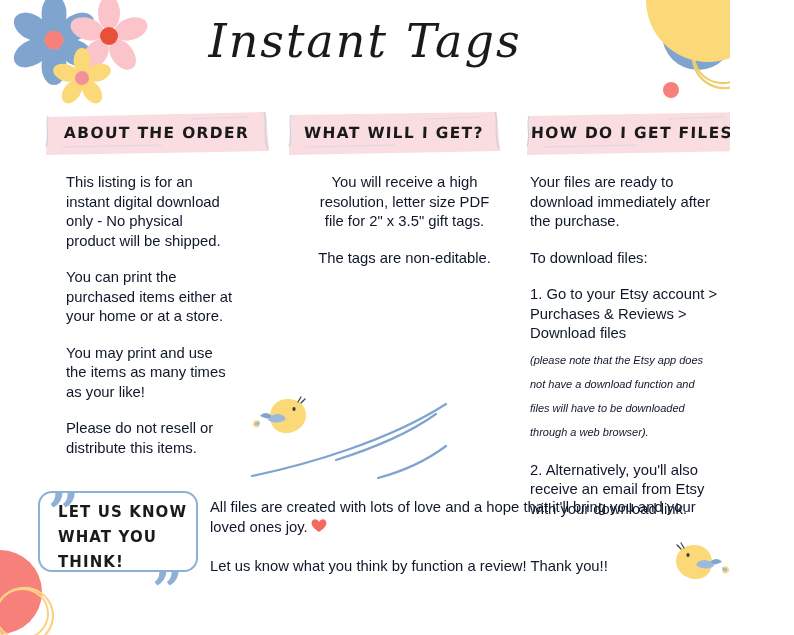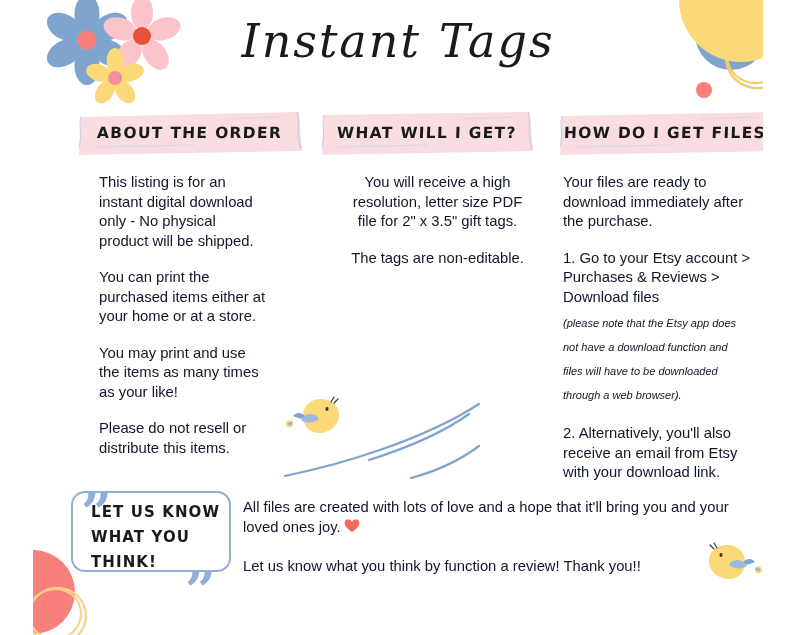--- a/index.html
+++ b/index.html
@@ -10,21 +10,20 @@
   body {
     font-family: "Liberation Sans", sans-serif;
     -webkit-font-smoothing: antialiased;
   }
   #page {
     position: relative;
     width: 730px;
     height: 635px;
     overflow: hidden;
     background: #ffffff;
-    margin-left: 33px;
   }
 
   
   .deco { position: absolute; pointer-events: none; }
 
   .corner-wedge {
     position: absolute;
     border-radius: 50%;
   }
 
@@ -244,20 +243,21 @@
     <p class="para">You will receive a high
 resolution, letter size PDF
 file for 2" x 3.5" gift tags.</p>
     <p class="para">The tags are non-editable.</p>
   </div>
 
   <div class="column" style="left:530px; top:173px; width:218px;">
     <p class="para">Your files are ready to
 download immediately after
 the purchase.</p>
+    <p class="para">To download files:</p>
     <p class="para">1. Go to your Etsy account &gt;
 Purchases &amp; Reviews &gt;
 Download files</p>
     <p class="para note">(please note that the Etsy app does
 not have a download function and
 files will have to be downloaded
 through a web browser).</p>
     <p class="para">2. Alternatively, you'll also
 receive an email from Etsy
 with your download link.</p>

